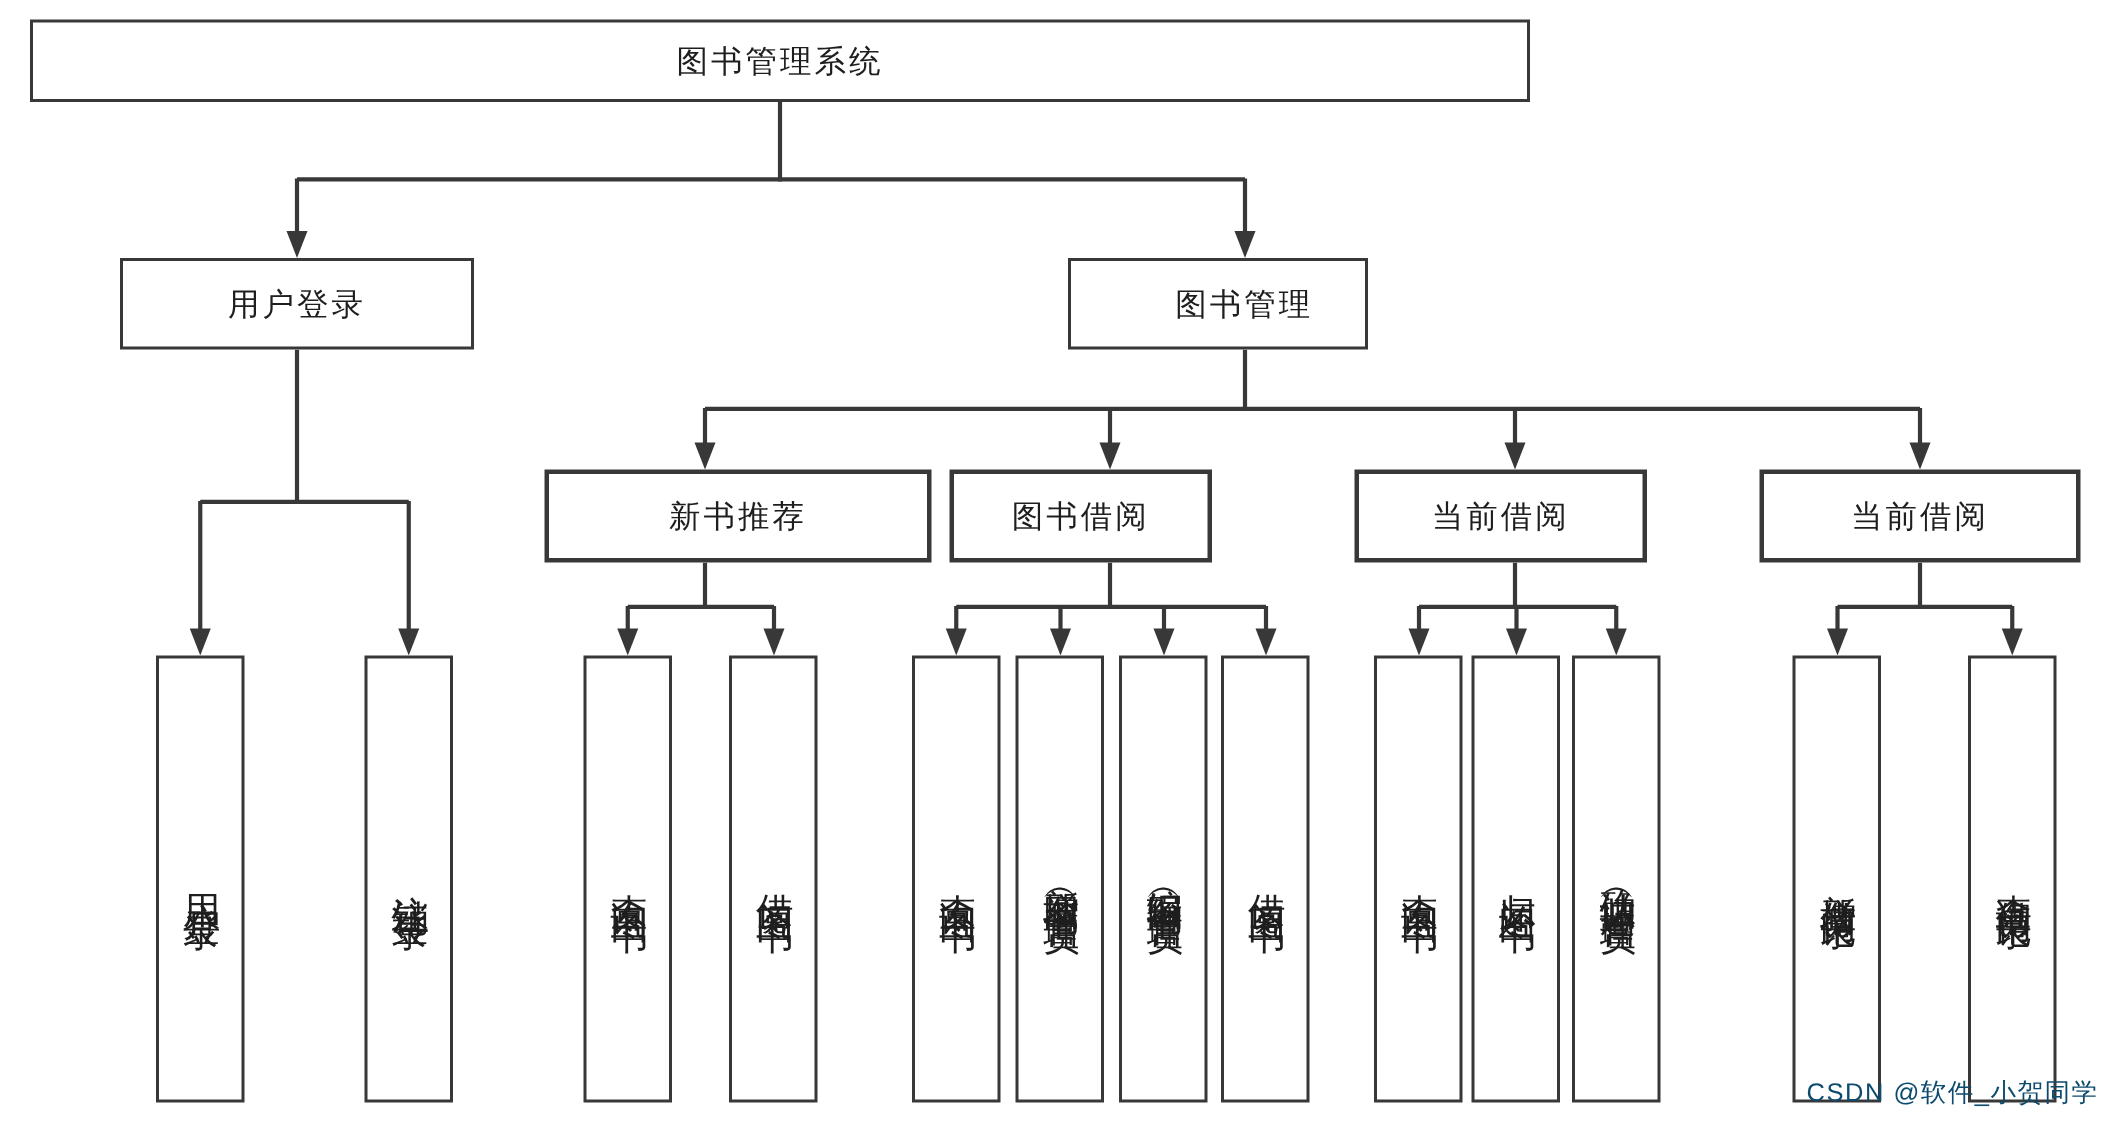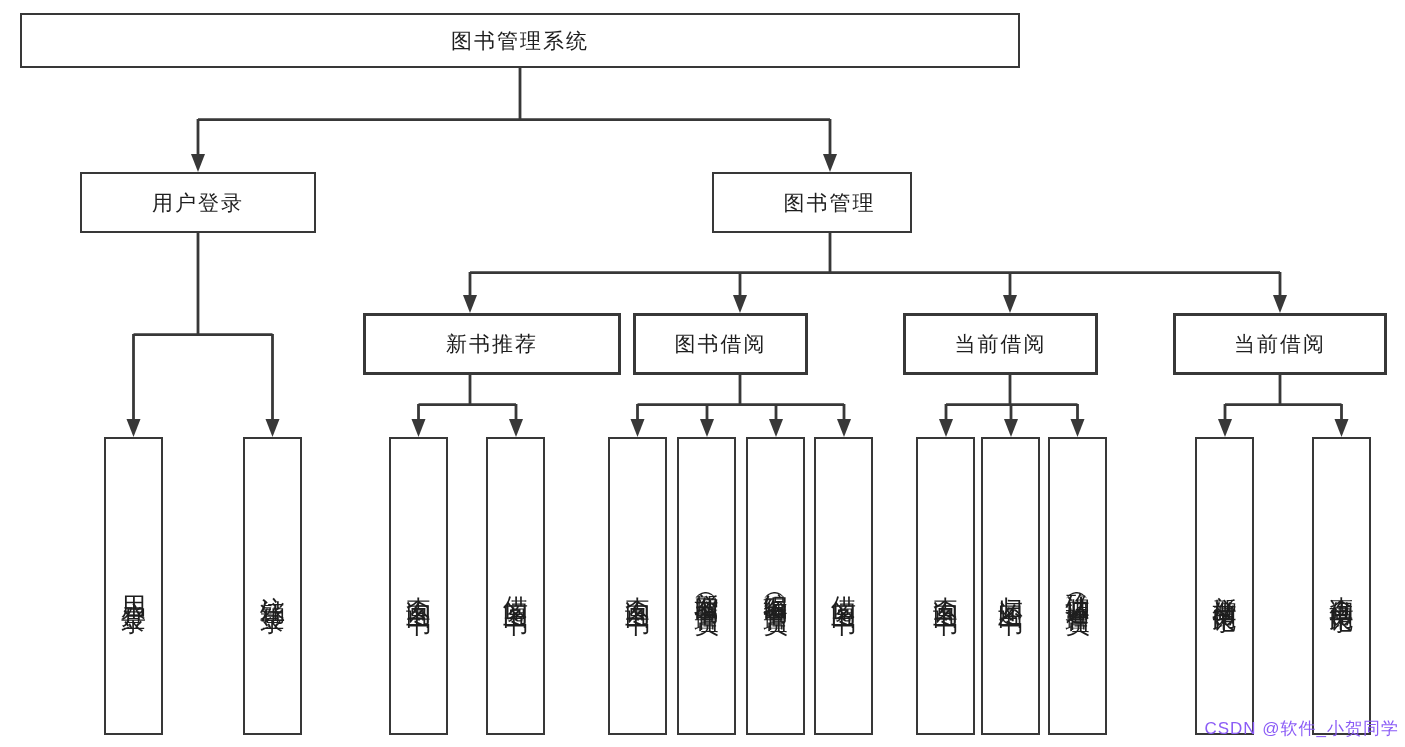--- a/index.html
+++ b/index.html
@@ -26,21 +26,21 @@
     font-size: 25px;
     letter-spacing: 5px;
     line-height: 1;
     padding: 6px 0;
   }
   .node.v.long { letter-spacing: 3px; font-size: 24px; }
   #watermark {
     position: absolute;
     right: 6px; top: 717px;
     font-size: 17px;
-    color: #8b5cf6;
+    color: #0c4a6e;
     letter-spacing: 1px;
     white-space: nowrap;
   }
 </style>
 </head>
 <body>
 
 <div id="stage">
 
   <svg id="connectors" viewBox="0 0 1405 747" xmlns="http://www.w3.org/2000/svg" aria-hidden="true">

